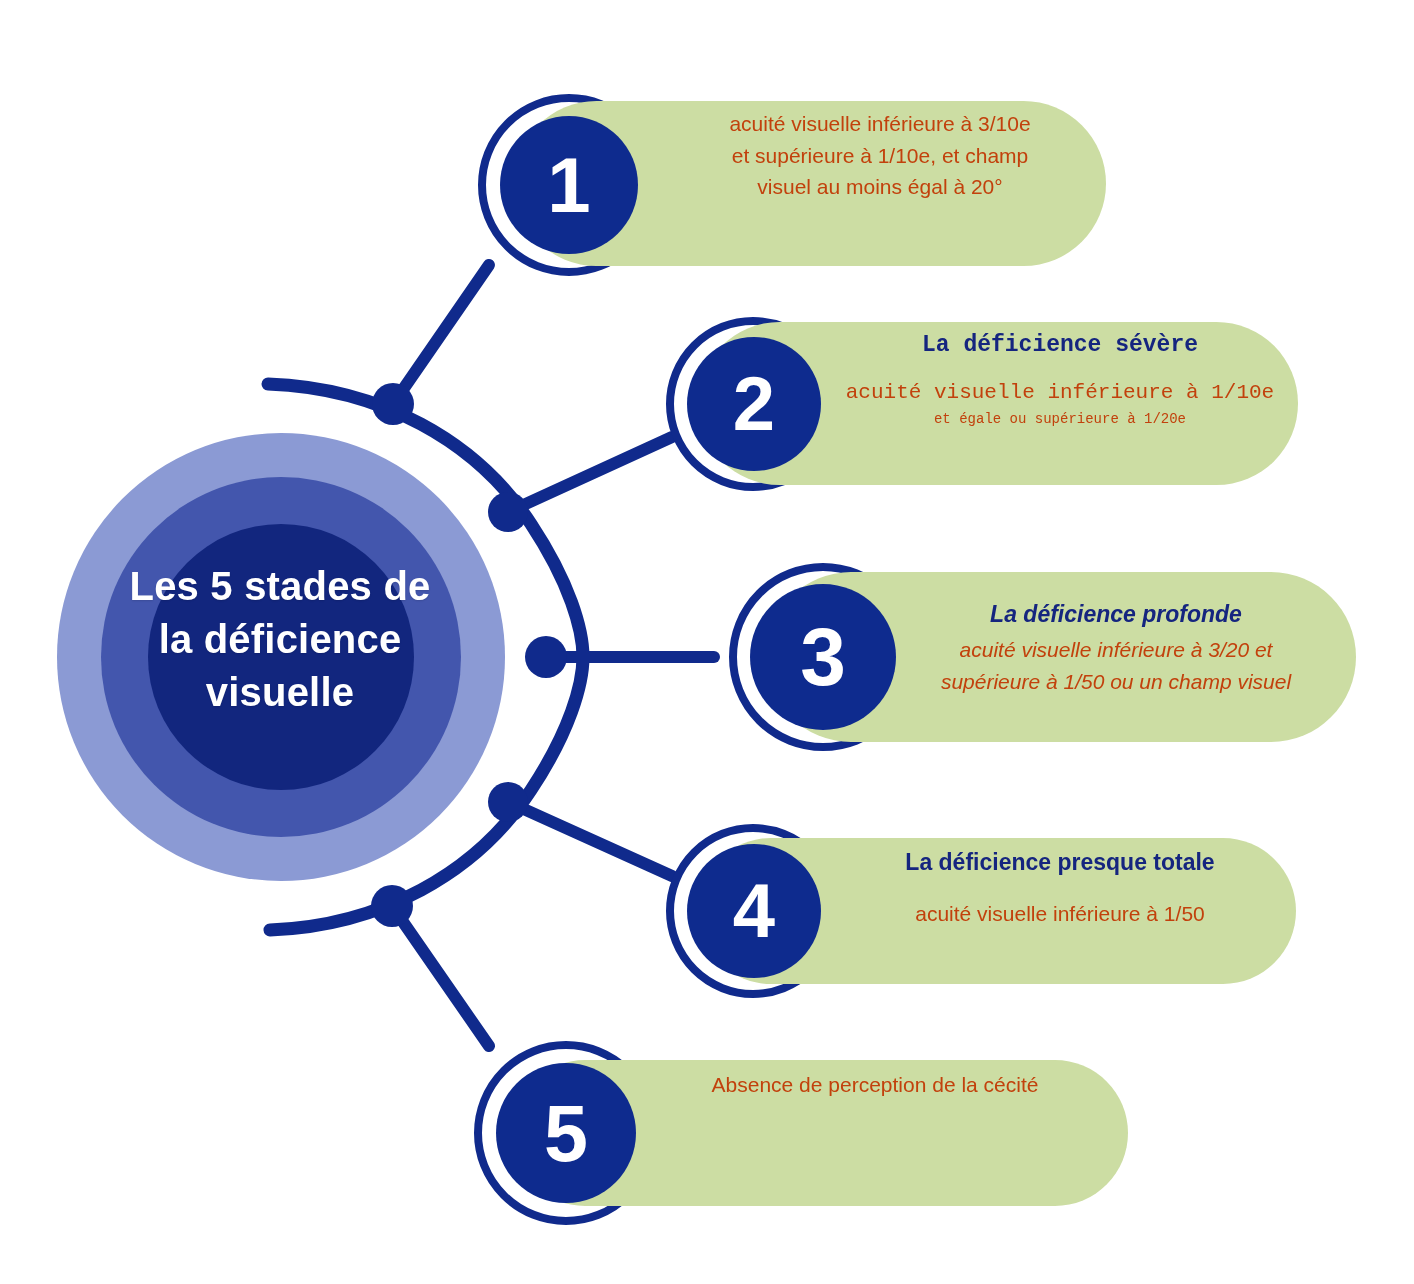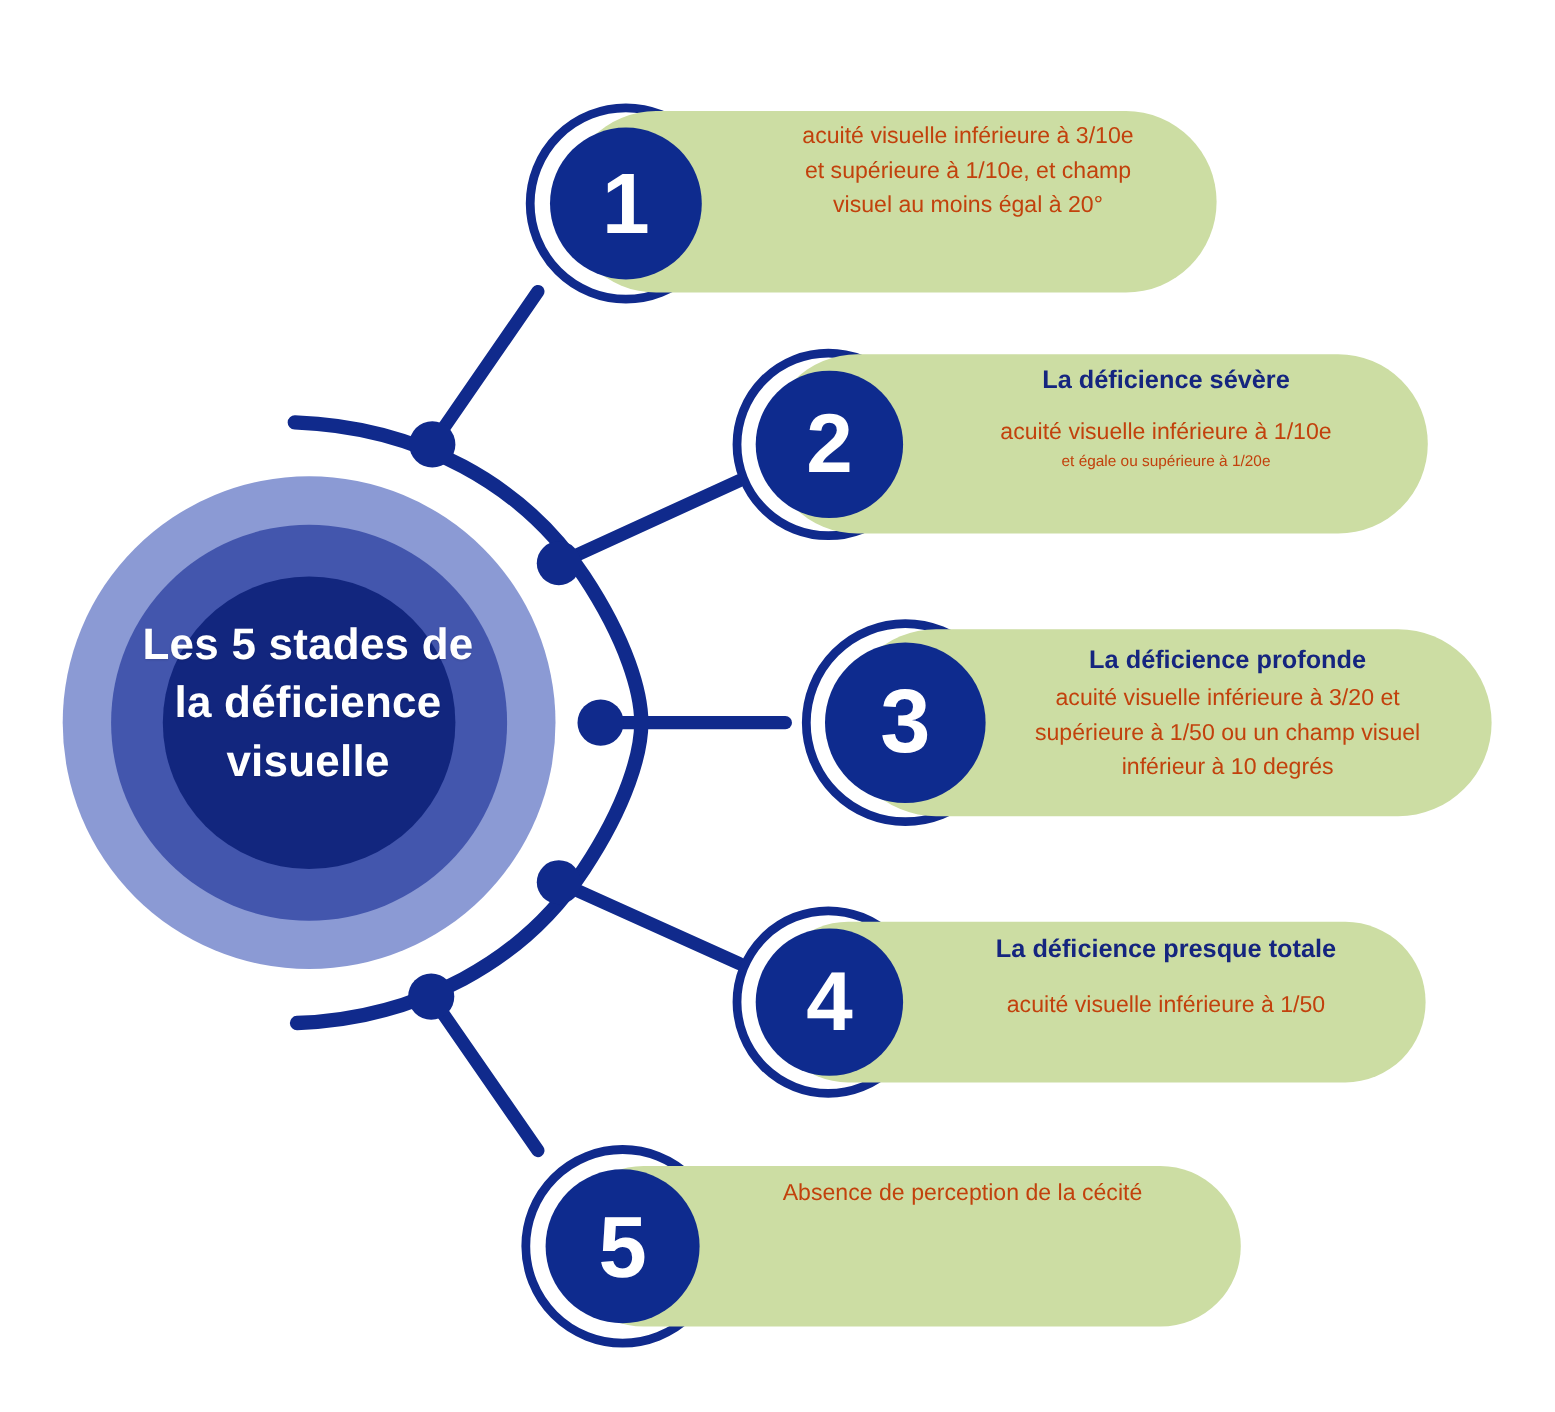--- a/index.html
+++ b/index.html
@@ -132,35 +132,34 @@
     <div class="pill-text" style="left:660px; top:108px; width:440px; padding:0 6px;">
       <span class="pill-desc" style="font-size:21px; line-height:1.5;">acuité visuelle inférieure à 3/10e</span>
       <span class="pill-desc" style="font-size:21px; line-height:1.5;">et supérieure à 1/10e, et champ</span>
       <span class="pill-desc" style="font-size:21px; line-height:1.5;">visuel au moins égal à 20°</span>
     </div>
     <div class="num-badge" style="left:500px; top:116px; width:138px; height:138px; font-size:78px;">1</div>
   </div>
 
   <div class="stage">
     <div class="pill" style="left:698px; top:322px; width:600px; height:163px; border-radius:82px;"></div>
-    <div class="pill-text" style="left:836px; top:330px; width:448px; padding:0 6px;">
+    <div class="pill-text" style="left:836px; top:330px; width:448px; padding:0 6px;font-family:Liberation Mono, monospace;">
       <span class="pill-title" style="font-size:23px; line-height:1.35; margin-bottom:16px;">La déficience sévère</span>
       <span class="pill-desc" style="font-size:21px; line-height:1.5;">acuité visuelle inférieure à 1/10e</span>
       <span class="pill-desc" style="font-size:14px; line-height:1.5;">et égale ou supérieure à 1/20e</span>
     </div>
     <div class="num-badge" style="left:687px; top:337px; width:134px; height:134px; font-size:76px;">2</div>
   </div>
 
   <div class="stage">
     <div class="pill" style="left:766px; top:572px; width:590px; height:170px; border-radius:85px;"></div>
-    <div class="pill-text" style="left:890px; top:584px; width:452px; padding:0 6px;">
+    <div class="pill-text" style="left:890px; top:599px; width:452px; padding:0 6px;font-style:italic;">
       <span class="pill-title" style="font-size:23px; line-height:1.35; margin-bottom:4px;">La déficience profonde</span>
       <span class="pill-desc" style="font-size:21px; line-height:1.5;">acuité visuelle inférieure à 3/20 et</span>
       <span class="pill-desc" style="font-size:21px; line-height:1.5;text-align:center;">supérieure à 1/50 ou un champ visuel</span>
-      <span class="pill-desc" style="font-size:21px; line-height:1.5;">inférieur à 10 degrés</span>
     </div>
     <div class="num-badge" style="left:750px; top:584px; width:146px; height:146px; font-size:82px;">3</div>
   </div>
 
   <div class="stage">
     <div class="pill" style="left:698px; top:838px; width:598px; height:146px; border-radius:73px;"></div>
     <div class="pill-text" style="left:836px; top:847px; width:448px; padding:0 6px;">
       <span class="pill-title" style="font-size:23px; line-height:1.35; margin-bottom:20px;">La déficience presque totale</span>
       <span class="pill-desc" style="font-size:21px; line-height:1.5;">acuité visuelle inférieure à 1/50</span>
     </div>

